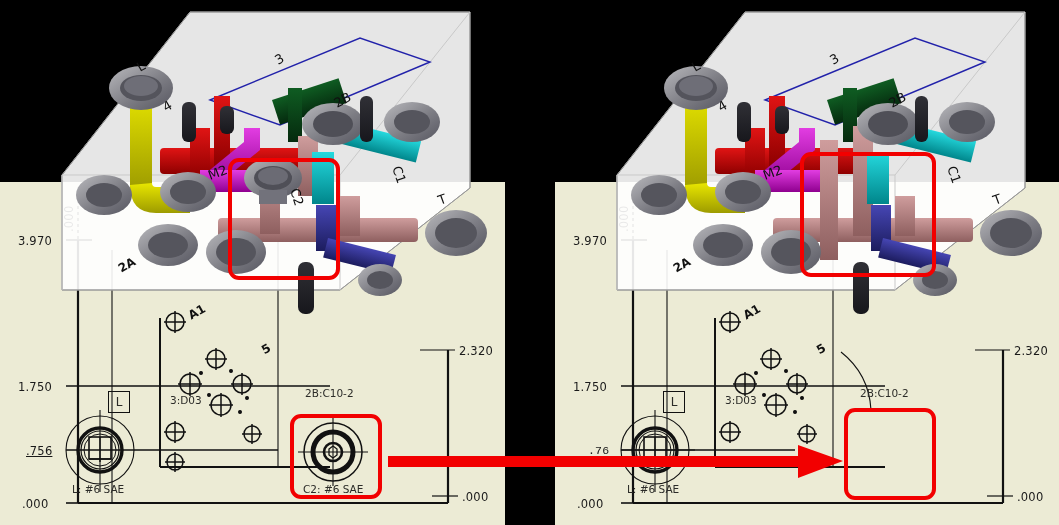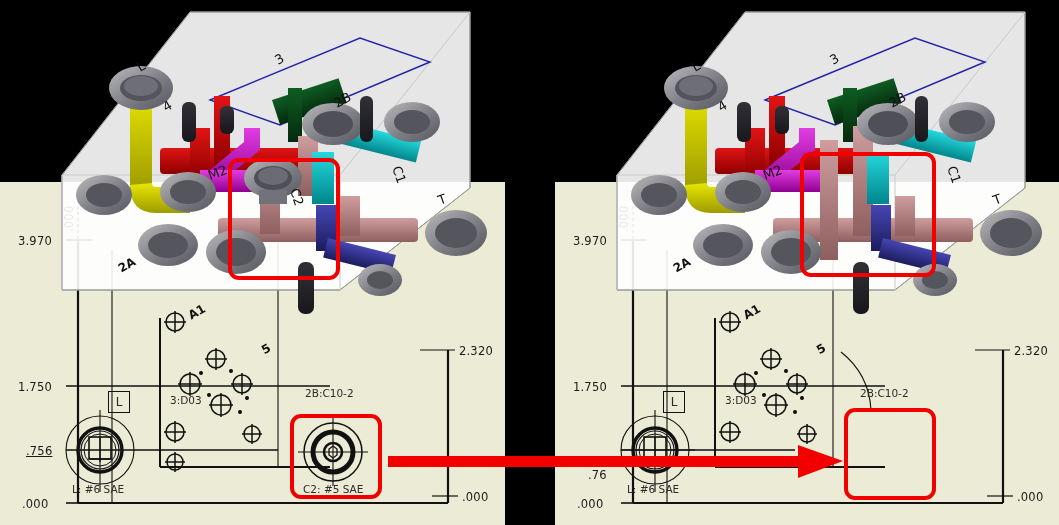--- a/index.html
+++ b/index.html
@@ -149,21 +149,21 @@
 
       <span class="dimtxt" style="left:18px; top:234px;">3.970</span>
       <span class="dimtxt" style="left:18px; top:380px;">1.750</span>
       <span class="dimtxt" style="left:26px; top:444px;text-decoration:underline;">.756</span>
       <span class="dimtxt" style="left:22px; top:497px;">.000</span>
       <span class="dimtxt r90" style="left:62px; top:232px;">.000</span>
       <span class="dimtxt" style="left:459px; top:344px;">2.320</span>
       <span class="dimtxt" style="left:462px; top:490px;">.000</span>
 
       <span class="porttxt" style="left:72px; top:483px;">L: #6 SAE</span>
-      <span class="porttxt" style="left:303px; top:483px;">C2: #5 SAE</span>
+      <span class="porttxt" style="left:303px; top:483px;">C2: #6 SAE</span>
       <span class="porttxt" style="left:170px; top:394px;">3:D03</span>
       <span class="porttxt" style="left:305px; top:387px;">2B:C10-2</span>
 
       <div style="position:absolute; left:108px; top:391px; width:22px; height:22px; border:1.6px solid #111;
                   display:flex; align-items:center; justify-content:center;">
         <span class="porttxt" style="position:static; font-size:12px;">L</span>
       </div>
     </div>
 
     <div class="view3d">
@@ -369,21 +369,21 @@
               <circle cx="231" cy="371" r="1.4"></circle>
             <circle cx="209" cy="395" r="1.4"></circle>
               <circle cx="247" cy="398" r="1.4"></circle>
             <circle cx="240" cy="412" r="1.4"></circle>
           </g>
         </g>
       </svg>
 
       <span class="dimtxt" style="left:18px; top:234px;">3.970</span>
       <span class="dimtxt" style="left:18px; top:380px;">1.750</span>
-      <span class="dimtxt" style="left:33px; top:468px;">.76</span>
+      <span class="dimtxt" style="left:33px; top:444px;font-family:Liberation Mono, monospace;">.76</span>
       <span class="dimtxt" style="left:22px; top:497px;">.000</span>
       <span class="dimtxt r90" style="left:62px; top:232px;">.000</span>
       <span class="dimtxt" style="left:459px; top:344px;">2.320</span>
       <span class="dimtxt" style="left:462px; top:490px;">.000</span>
 
       <span class="porttxt" style="left:72px; top:483px;">L: #6 SAE</span>
       <span class="porttxt" style="left:170px; top:394px;">3:D03</span>
       <span class="porttxt" style="left:305px; top:387px;">2B:C10-2</span>
 
       <div style="position:absolute; left:108px; top:391px; width:22px; height:22px; border:1.6px solid #111;

